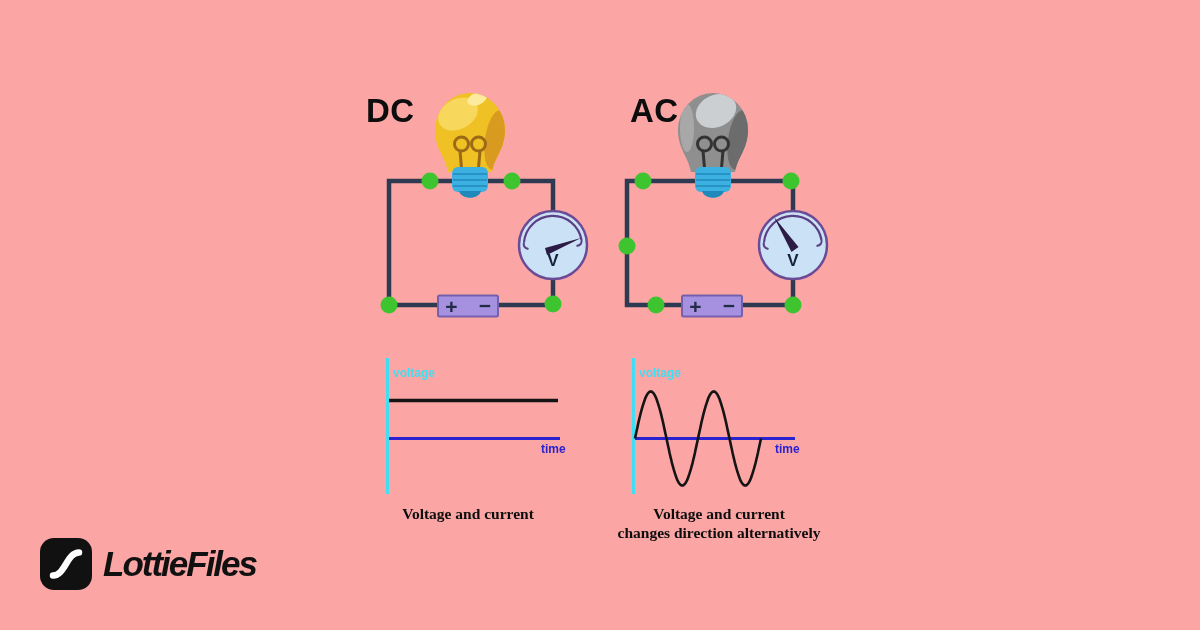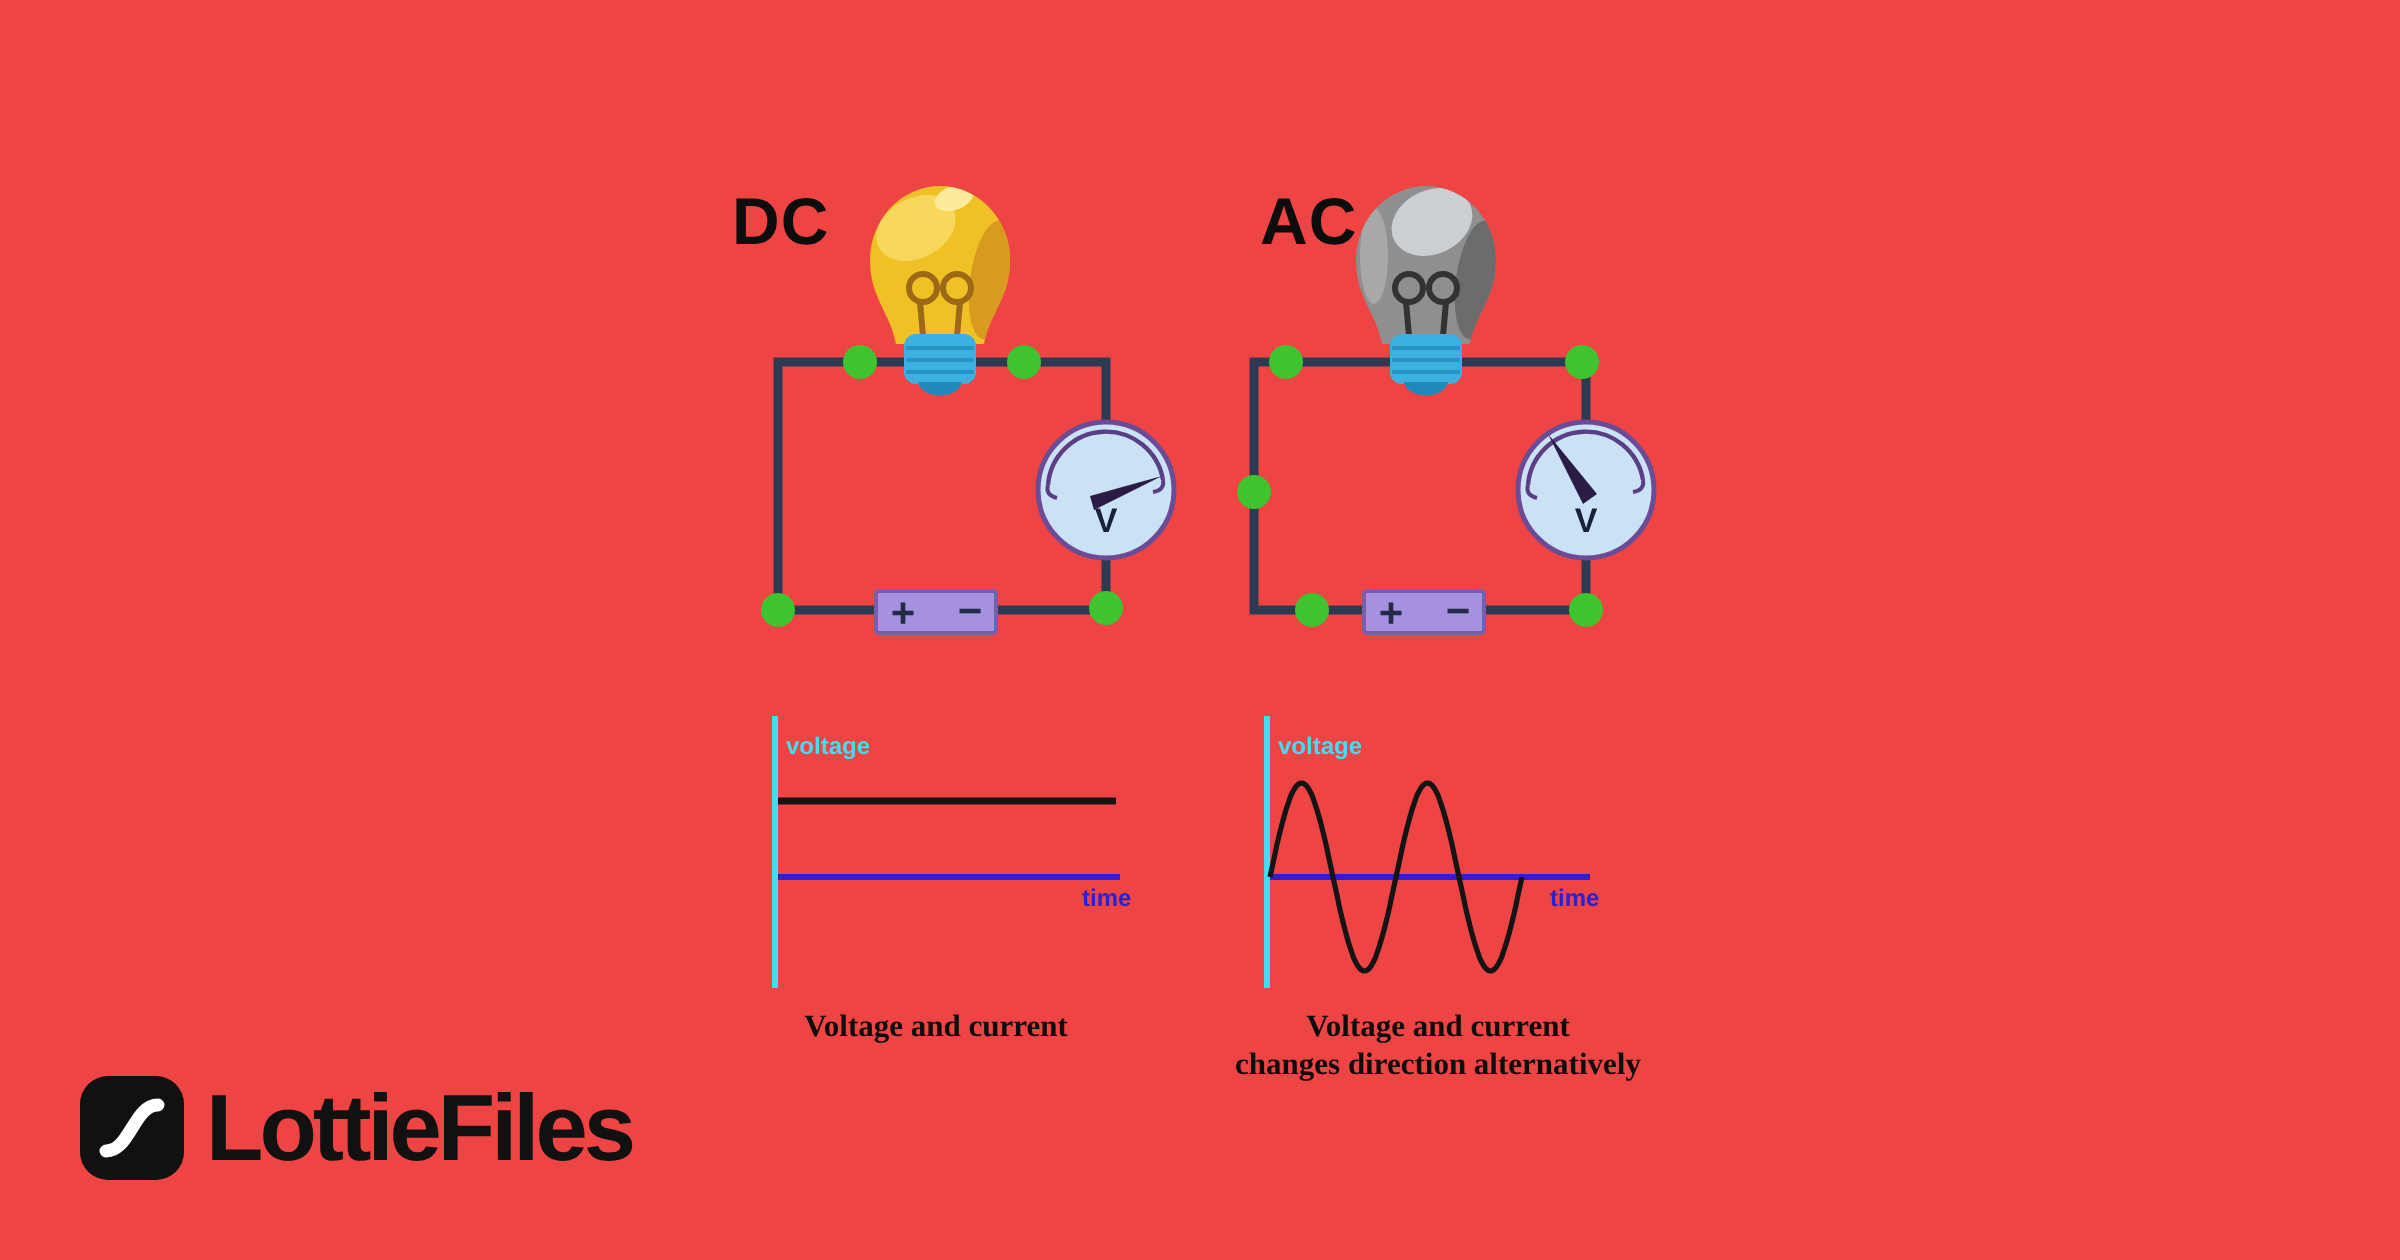--- a/index.html
+++ b/index.html
@@ -1,17 +1,17 @@
 <!DOCTYPE html>
 <html><head>
 <meta charset="utf-8">
 <style>
   html,body{margin:0;padding:0;background:#fff;}
   .canvas{
-    position:relative;width:1200px;height:630px;background:#ef4444;
+    position:relative;width:1200px;height:630px;background:#fca5a5;
     overflow:hidden;font-family:"Liberation Sans",sans-serif;
   }
   .side-label{
     position:absolute;top:92px;font-size:33px;font-weight:bold;color:#0d0d0d;
     letter-spacing:0.5px;
   }
   .side-label.dc{left:366px;}
   .side-label.ac{left:630px;}
   .caption{
     position:absolute;top:504px;text-align:center;
@@ -21,22 +21,23 @@
   .caption.ac{left:594px;width:250px;}
   svg text{font-family:"Liberation Sans",sans-serif;font-weight:bold;}
   .graph-label{font-size:12px;}
   .meter-v{font-size:17px;fill:#16213a;}
   .batt-sym{font-size:21px;fill:#232c46;}
   .logo{
     position:absolute;left:40px;top:538px;height:52px;
     display:flex;align-items:center;gap:11px;
   }
   .logo-text{
-    font-size:47px;font-weight:bold;color:#111;letter-spacing:-2px;
+    font-size:35px;font-weight:bold;color:#111;letter-spacing:-2px;
     line-height:52px;
+    font-style:italic;
   }
 </style>
 </head>
 <body>
 
 <div class="canvas">
 
   <div class="side-label dc">DC</div>
   <div class="side-label ac">AC</div>
 

